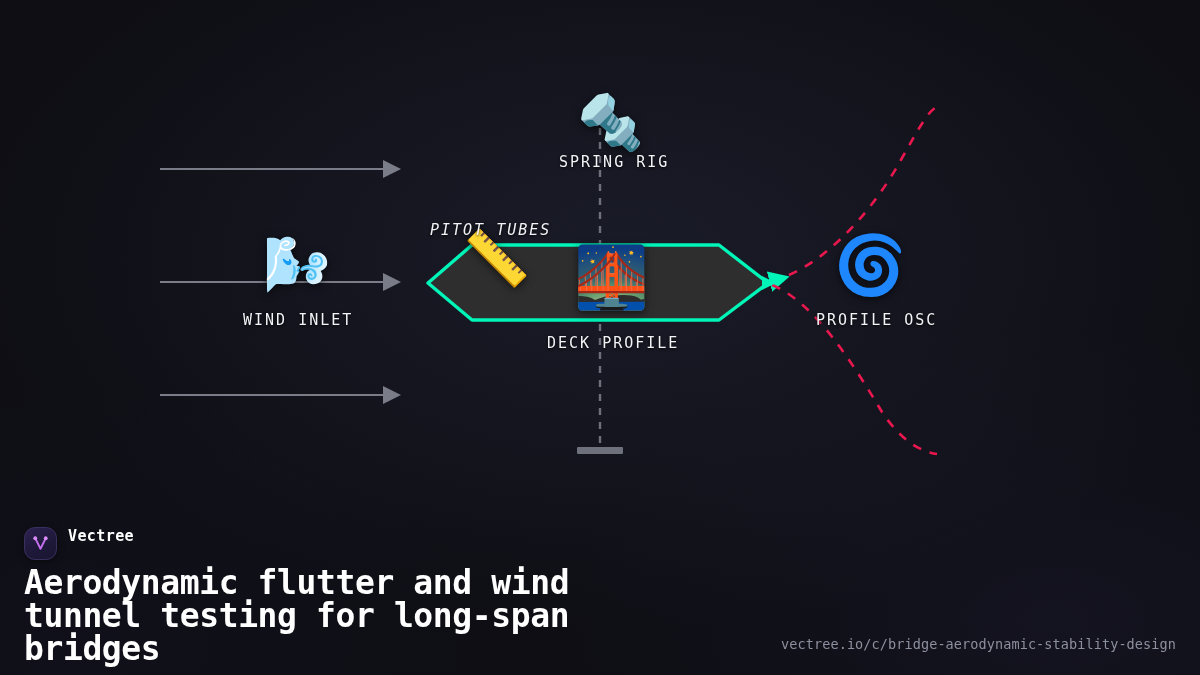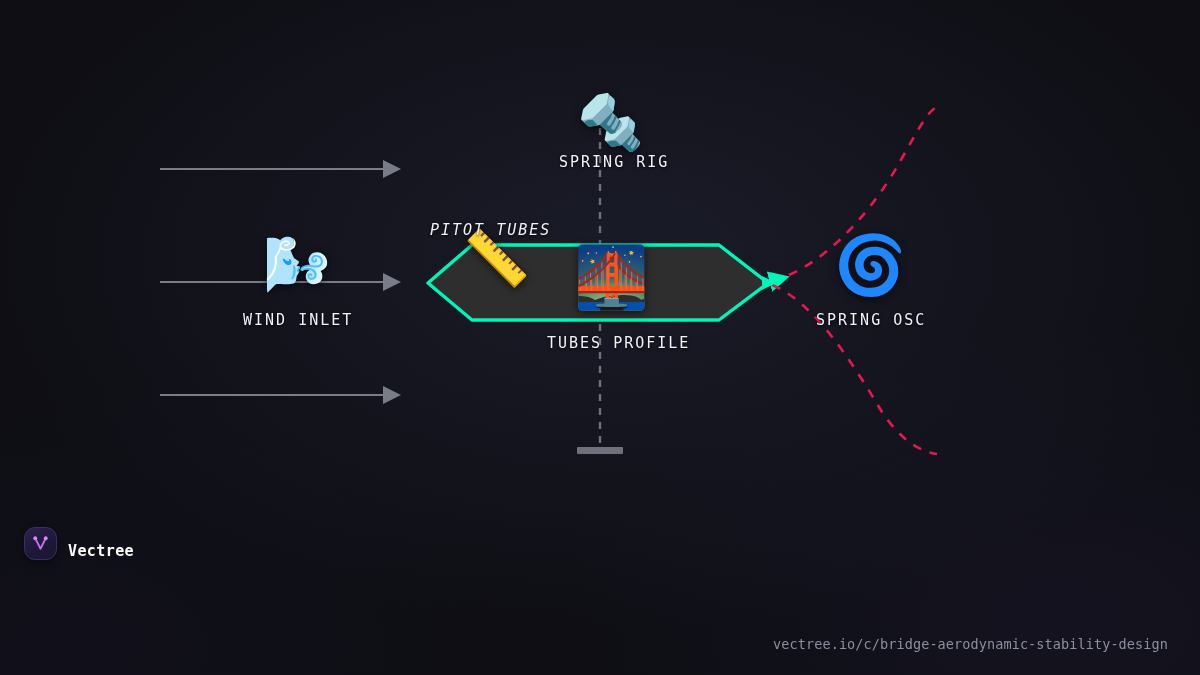--- a/index.html
+++ b/index.html
@@ -33,21 +33,21 @@
     position:absolute;
     line-height:1;
     font-family:"DejaVu Sans", sans-serif;
     filter:drop-shadow(0 2px 4px rgba(0,0,0,0.6));
   }
 
   
   #footer { position:absolute; left:0; right:0; bottom:0; height:180px; }
   #brand-row {
     position:absolute; left:24px; top:32px;
-    display:flex; align-items:flex-end; gap:11px;
+    display:flex; align-items:flex-start; gap:11px;
   }
   #logo-badge {
     width:33px; height:33px; border-radius:11px;
     background:linear-gradient(150deg,#2d2150 0%,#1d1838 60%,#191530 100%);
     border:1px solid #3a3060;
     display:flex; align-items:center; justify-content:center;
     box-shadow:0 2px 6px rgba(0,0,0,0.5);
   }
   #brand-name {
     font-family:"DejaVu Sans Mono", monospace;
@@ -57,21 +57,21 @@
     position:absolute; left:24px; top:71px;
     width:660px;
     font-family:"DejaVu Sans Mono", monospace;
     font-weight:bold;
     font-size:33px;
     line-height:1.0;
     letter-spacing:-0.4px;
     color:#ffffff;
   }
   #footer-url {
-    position:absolute; right:32px; bottom:23px;
+    position:absolute; right:24px; bottom:23px;
     font-family:"DejaVu Sans Mono", monospace;
     font-size:13.5px;
     color:#8c8f9e;
     letter-spacing:0.1px;
   }
 </style>
 </head>
 <body>
 
 <div id="bg-glow"></div>
@@ -110,33 +110,34 @@
 
   <span class="emoji" style="left:263px; top:238px; font-size:54px;">🌬️</span>
   <span class="emoji" style="left:463px; top:232px; font-size:54px; transform:rotate(0deg);">📏</span>
   <span class="emoji" style="left:577px; top:96px; font-size:54px;">🔩</span>
   <span class="emoji" style="left:574px; top:247px; font-size:60px;">🌉</span>
   <span class="emoji" style="left:834px; top:236px; font-size:58px;">🌀</span>
 
   <span class="dlabel" style="left:243px; top:311px;">WIND INLET</span>
   <span class="dlabel" style="left:430px; top:221px;font-style:italic;">PITOT TUBES</span>
   <span class="dlabel" style="left:559px; top:153px;">SPRING RIG</span>
-  <span class="dlabel" style="left:547px; top:334px;">TUBES PROFILE</span>
-  <span class="dlabel" style="left:816px; top:311px;">SPRING OSC</span>
+  <span class="dlabel" style="left:547px; top:334px;">DECK PROFILE</span>
+  <span class="dlabel" style="left:816px; top:311px;">PROFILE OSC</span>
 
 </div>
 
 <div id="footer">
 
   <div id="brand-row">
     <div id="logo-badge">
       <svg width="21" height="21" viewBox="0 0 24 24">
         <path d="M6 6 L12 18 L18 6" fill="none" stroke="#c46ef0" stroke-width="2.1" stroke-linecap="round" stroke-linejoin="round"></path>
         <circle cx="6" cy="6" r="2.2" fill="#d98bf7"></circle>
         <circle cx="18" cy="6" r="2.2" fill="#d98bf7"></circle>
       </svg>
     </div>
     <span id="brand-name">Vectree</span>
   </div>
 
+  <h1 id="headline">Aerodynamic flutter and wind tunnel testing for long-span bridges</h1>
 
   <span id="footer-url">vectree.io/c/bridge-aerodynamic-stability-design</span>
 </div>
 
 </body></html>

